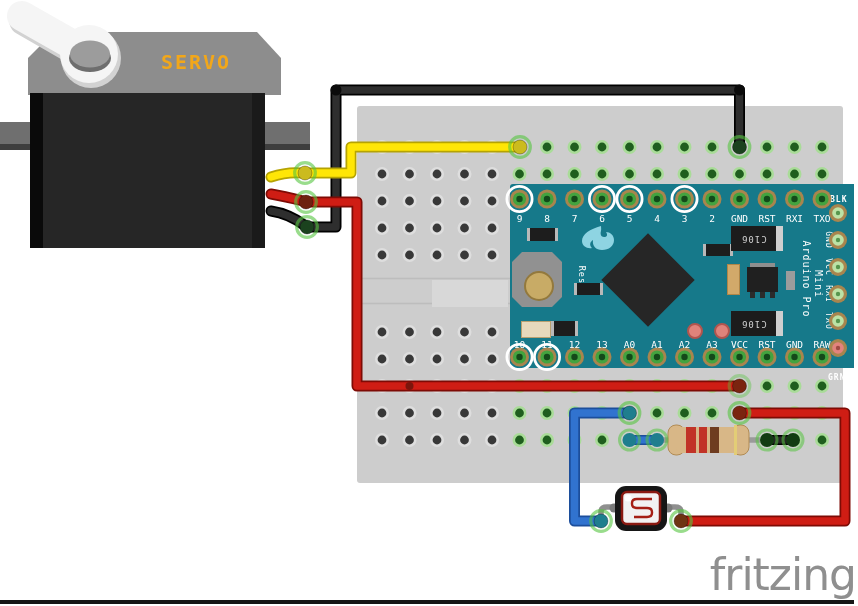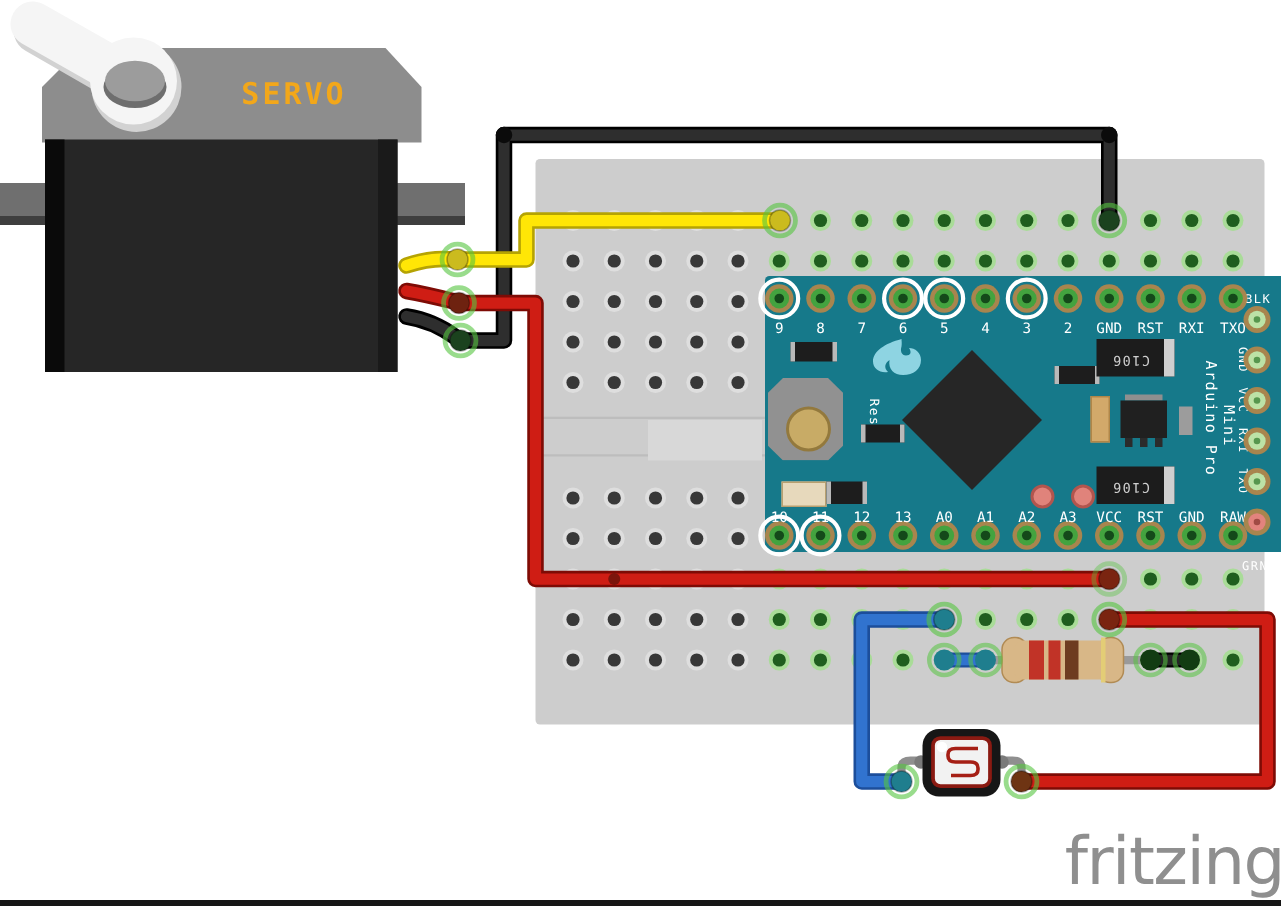--- a/index.html
+++ b/index.html
@@ -16,21 +16,21 @@
       clip-path:polygon(20% 0,80% 0,100% 18%,100% 82%,80% 100%,20% 100%,0 82%,0 18%);}
   #arduino .reset-cap{left:12px;top:19px;width:26px;height:26px;border-radius:50%;
       background:#c8ab66;border:2px solid #93793d;}
   .smd{background:#1d1d1d;border-left:3px solid #b9b9b9;border-right:3px solid #b9b9b9;}
   .smd-tan{background:#e7d9bc;border:1px solid #b8a070;}
   .cap106{background:#1c1c1c;color:#cfcfcf;display:flex;align-items:center;justify-content:center;}
   .cap106 .strip{position:absolute;right:0;top:0;width:7px;height:100%;background:#cfcfcf;}
   .cap106 span{transform:rotate(180deg);font-size:9px;letter-spacing:1px;margin-right:7px;}
   .vtext{position:absolute;transform-origin:0 0;transform:rotate(90deg);white-space:nowrap;
          color:#ffffff;font-size:10px;letter-spacing:1px;}
-  .pcb-label{position:absolute;color:#fff;font-size:8px;font-weight:normal;letter-spacing:1px;}
+  .pcb-label{position:absolute;color:#fff;font-size:8px;font-weight:bold;letter-spacing:1px;}
   .led{position:absolute;width:16px;height:16px;border-radius:50%;background:#e0837b;border:2px solid #b2554e;box-sizing:border-box;}
   .pl{fill:#ffffff;font-family:"DejaVu Sans Mono",monospace;font-size:9.5px;text-anchor:middle;}
   #watermark{right:-2px;top:549px;font-family:"DejaVu Sans","Liberation Sans",sans-serif;
              font-size:44px;color:#8f8f8f;letter-spacing:-1px;}
   #bottom-bar{left:0;top:600px;width:858px;height:4px;background:#161616;}
 </style>
 </head>
 <body>
 
 <div id="stage">

